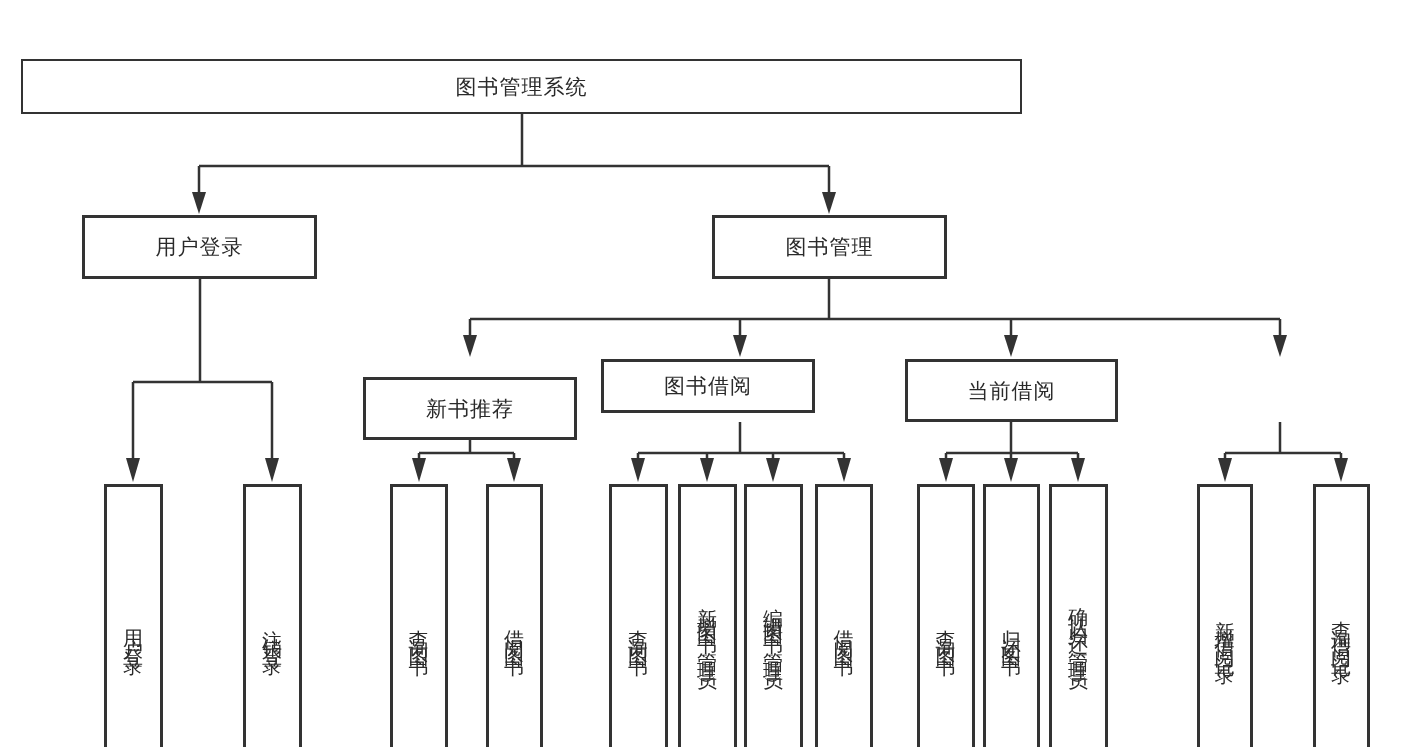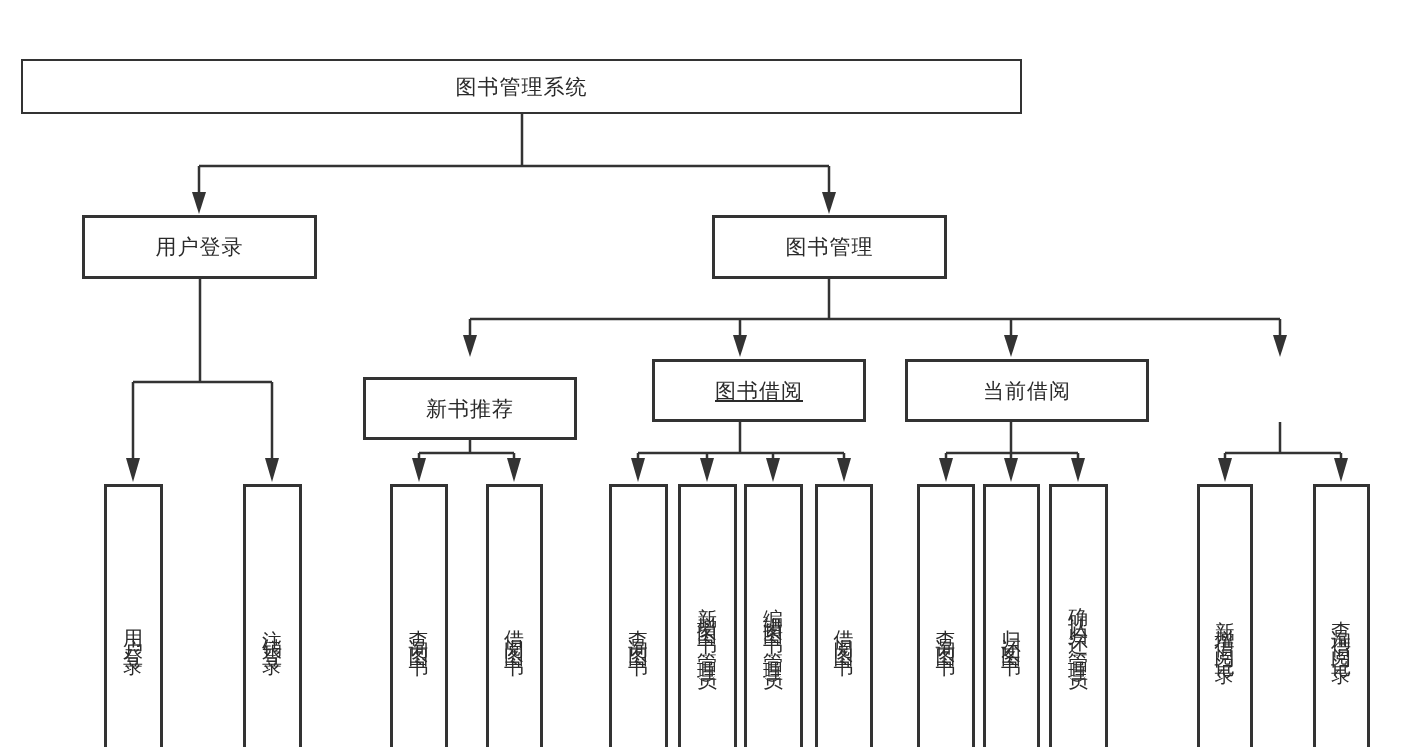--- a/index.html
+++ b/index.html
@@ -94,22 +94,22 @@
       <polygon points="1334,412 1348,412 1341,436"></polygon>
     </g>
   </svg>
 
   <div class="hbox root" style="left:21px; top:13px; width:1001px; height:55px;">图书管理系统</div>
 
   <div class="hbox" style="left:82px; top:169px; width:235px; height:64px;">用户登录</div>
   <div class="hbox" style="left:712px; top:169px; width:235px; height:64px;">图书管理</div>
 
   <div class="hbox" style="left:363px; top:331px; width:214px; height:63px;">新书推荐</div>
-  <div class="hbox" style="left:652px; top:313px; width:214px; height:63px;text-decoration:underline;">图书借阅</div>
-  <div class="hbox" style="left:905px; top:313px; width:244px; height:63px;">当前借阅</div>
+  <div class="hbox" style="left:601px; top:313px; width:214px; height:54px;">图书借阅</div>
+  <div class="hbox" style="left:905px; top:313px; width:213px; height:63px;">当前借阅</div>
 
   <div class="vbox" style="left:104px; width:59px;">
     <span>用户登录</span>
   </div>
   <div class="vbox" style="left:243px; width:59px;">
     <span>注销登录</span>
   </div>
 
   <div class="vbox" style="left:390px; width:58px;">
     <span>查询图书</span>

